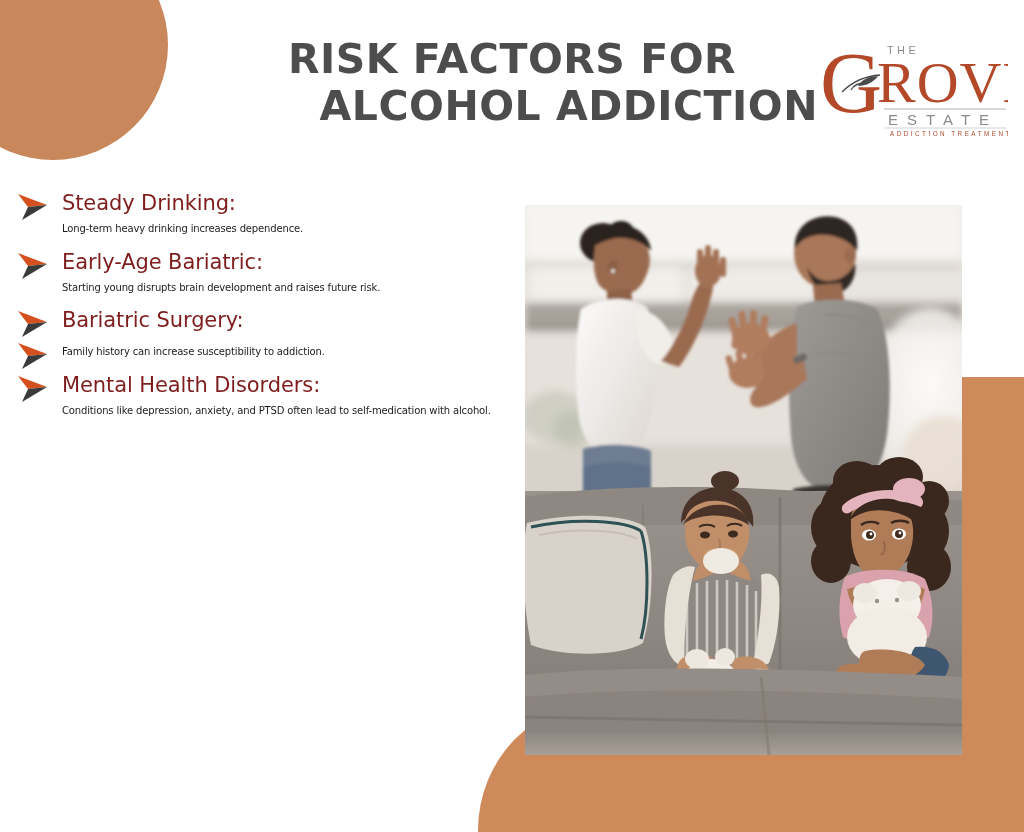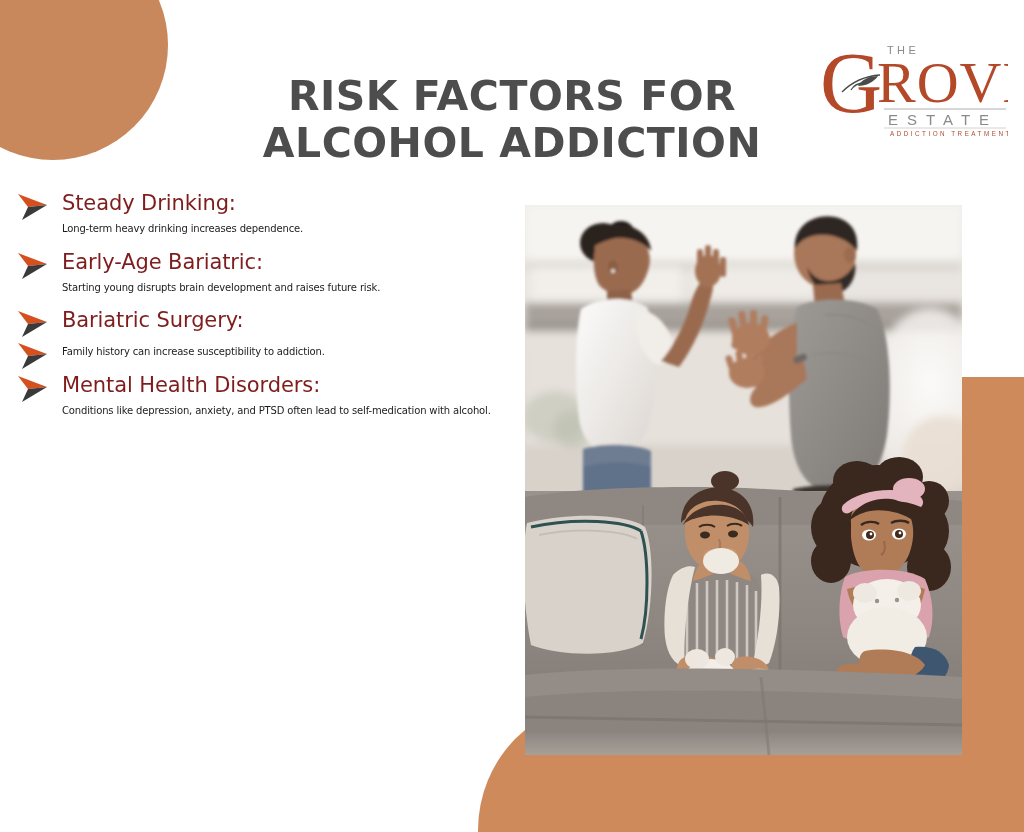--- a/index.html
+++ b/index.html
@@ -49,23 +49,22 @@
     left:206px; top:36px;
     width:612px;
     text-align:center;
     color:#4D4D4D;
     font-family:"DejaVu Sans", sans-serif;
     font-weight:bold;
     font-size:41px;
     line-height:47px;
     letter-spacing:0.5px;
     text-transform:uppercase;
-    margin-top:37px;
-  }
-  .page-title .l2{ display:block; }
+  }
+  .page-title .l2{ display:block;text-align:right; }
 
   
   .logo{
     position:absolute;
     right:16px; top:32px;
     width:190px; height:106px;
   }
   .logo svg{ display:block; width:190px; height:106px; }
 
   

